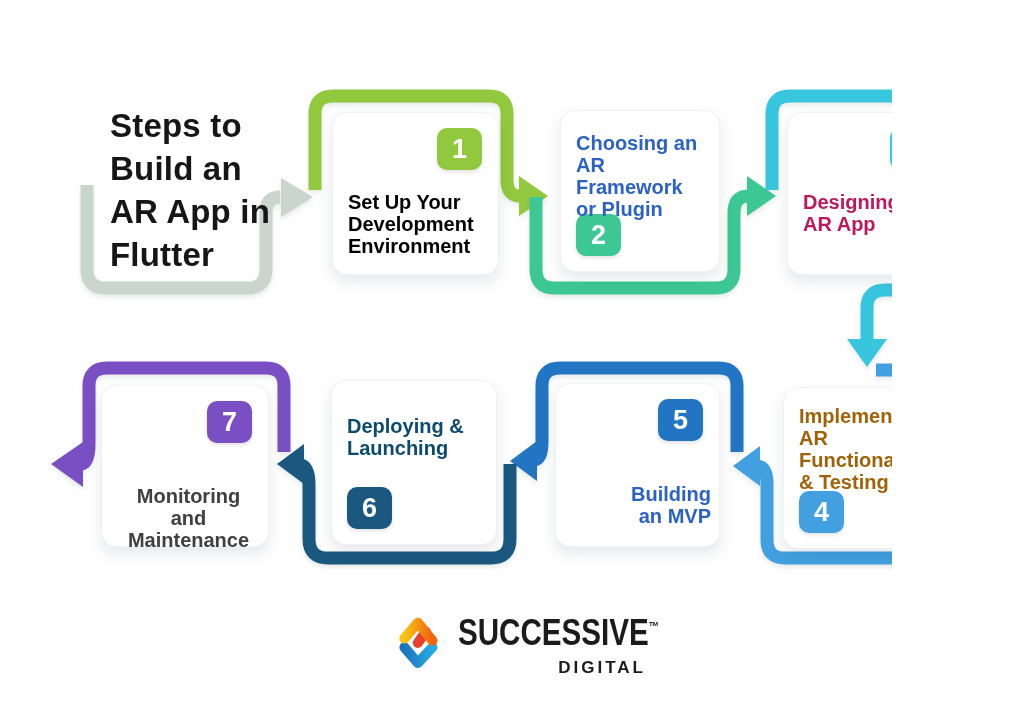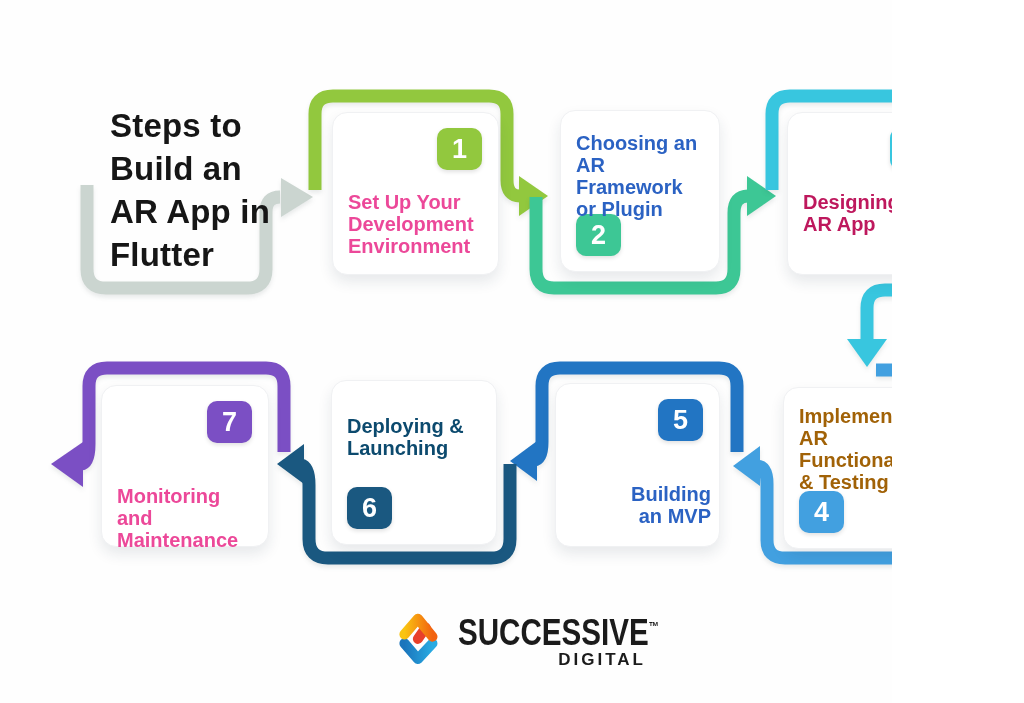--- a/index.html
+++ b/index.html
@@ -43,21 +43,21 @@
   .logo{position:absolute;left:396px;top:610px;display:flex;align-items:center;gap:16px;}
   .logo-mark{width:46px;height:56px;}
   .brand-wrap{display:flex;flex-direction:column;}
   .brand-line{
     font-size:37px;font-weight:700;color:#1b1b1b;letter-spacing:0px;
     transform:scaleX(0.80);transform-origin:left center;line-height:34px;white-space:nowrap;
   }
   .brand-tm{font-size:13px;font-weight:700;vertical-align:14px;letter-spacing:0;}
   .brand-sub{
     font-size:17px;font-weight:700;color:#1b1b1b;letter-spacing:3px;
-    text-align:right;line-height:20px;margin-top:0px;width:188px;
+    text-align:right;line-height:20px;margin-top:8px;width:188px;
   }
 </style>
 </head>
 <body>
 
 <div class="canvas">
 
   <svg class="arrows" viewBox="0 0 1024 703">
 
     <g>
@@ -102,21 +102,21 @@
   </svg>
 
   <h1 class="page-title">Steps to
 Build an
 AR App in
 Flutter</h1>
 
   <div id="cards">
     <div class="card c1 tr">
       <div class="badge" style="background: rgb(146, 200, 62);">1</div>
-      <div class="label" style="color: #ec4899;">Set Up Your
+      <div class="label" style="color: #000000;">Set Up Your
 Development
 Environment</div>
     </div>
 
     <div class="card c2 bl">
       <div class="badge" style="background: rgb(61, 199, 149);">2</div>
       <div class="label" style="color: rgb(43, 98, 195);">Choosing an
 AR Framework
 or Plugin</div>
     </div>
@@ -141,21 +141,21 @@
     </div>
 
     <div class="card c6 bl">
       <div class="badge" style="background: rgb(26, 88, 128);">6</div>
       <div class="label" style="color: #0c4a6e;">Deploying &amp;
 Launching</div>
     </div>
 
     <div class="card c7 tr">
       <div class="badge" style="background: rgb(123, 79, 196);">7</div>
-      <div class="label" style="color: #ec4899;">Monitoring and
+      <div class="label" style="color: #404040; text-align: center;">Monitoring and
 Maintenance</div>
     </div>
   </div>
 
   <div class="logo">
     <svg class="logo-mark" viewBox="0 0 40 50">
       <defs>
         <linearGradient id="lg1" x1="0" y1="0" x2="1" y2="0">
           <stop offset="0" stop-color="#F9C412"></stop>
             <stop offset="1" stop-color="#F2620F"></stop>

